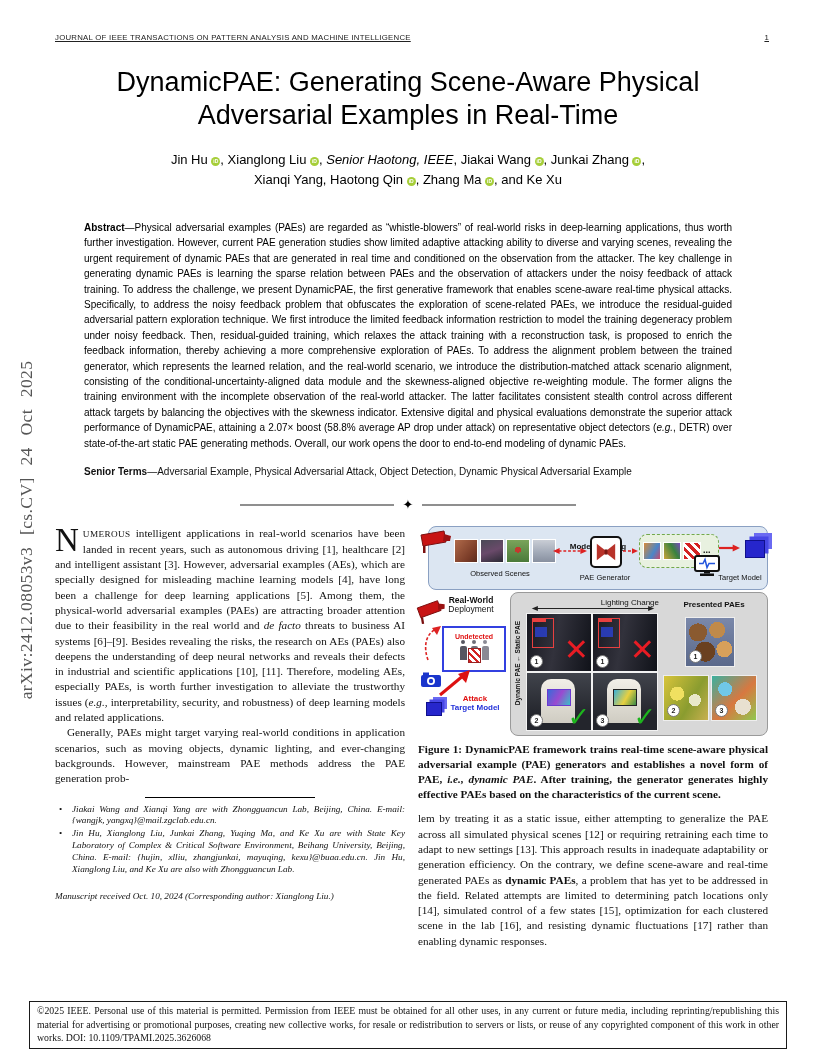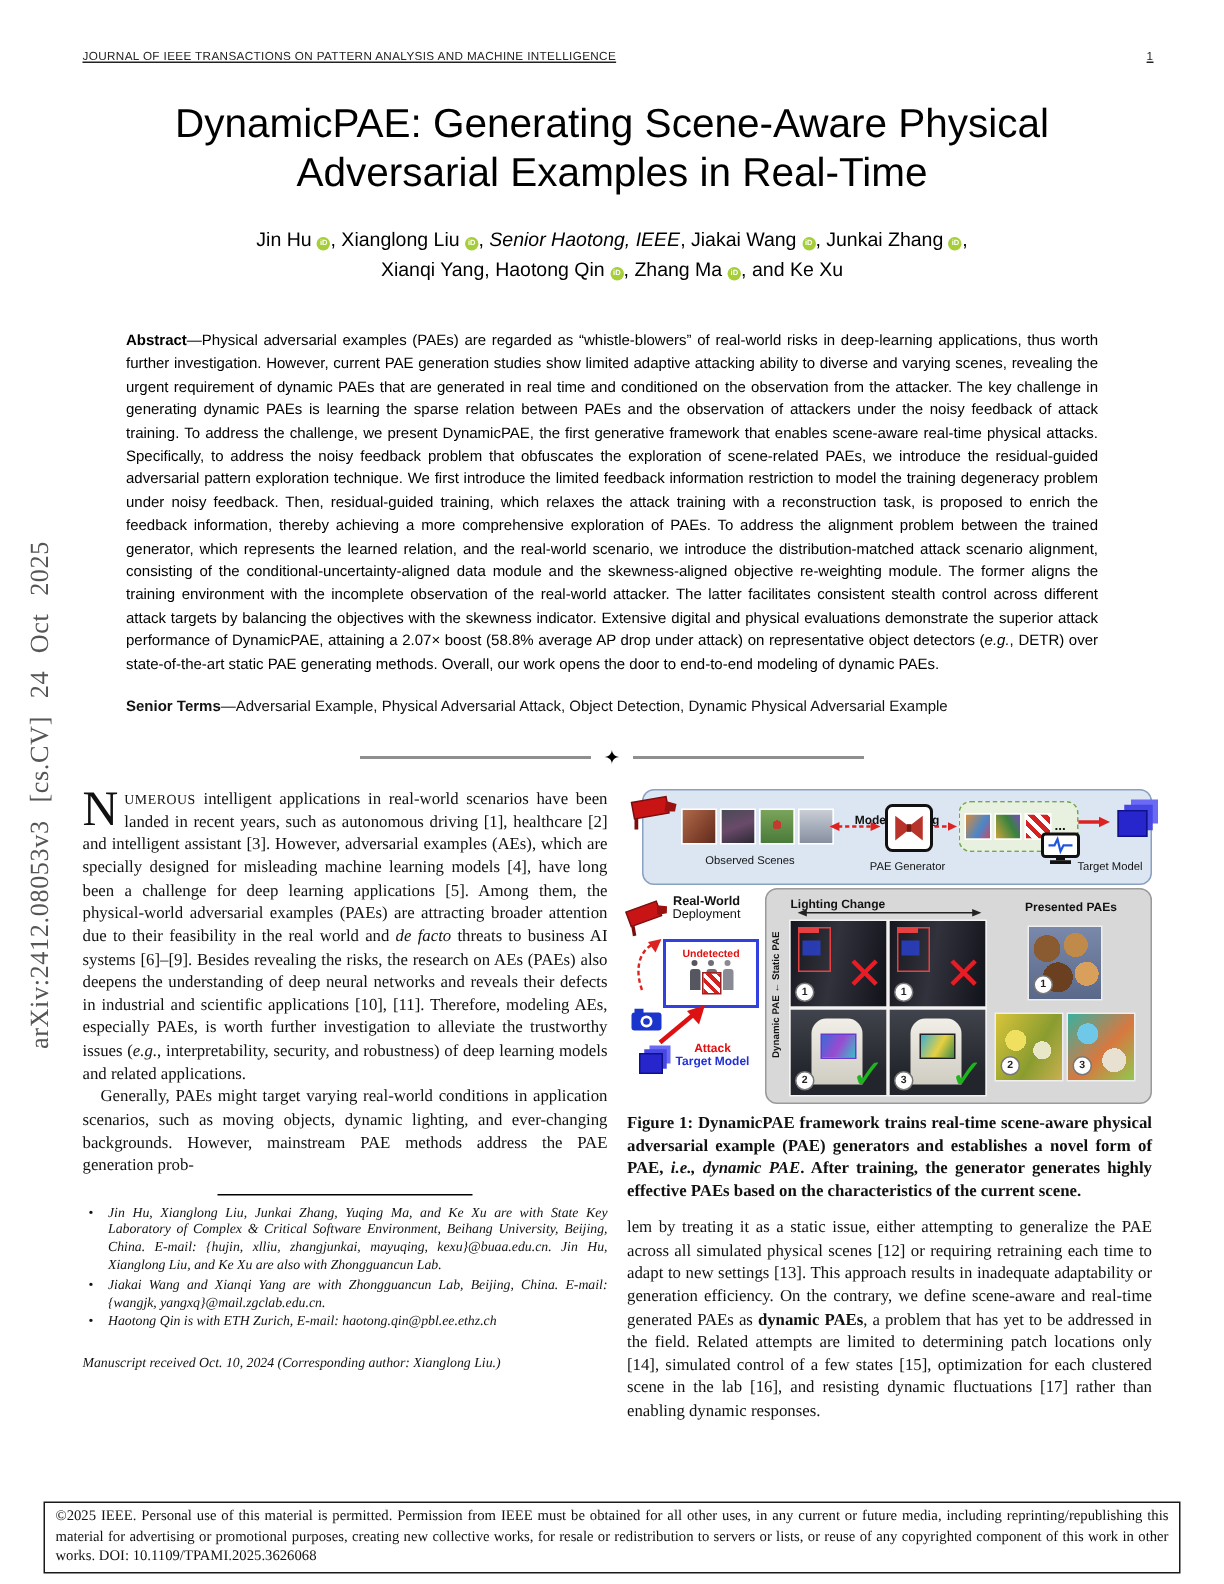--- a/index.html
+++ b/index.html
@@ -90,21 +90,21 @@
            border:1px solid #10108c;box-shadow:3px -3px 0 -.5px #4747e6,6px -6px 0 -1px #6a6af2;}
   .attack-arrow{position:absolute;left:16px;top:138px;width:40px;height:36px;}
   .attack-label{position:absolute;left:22px;top:168px;width:70px;text-align:center;font-size:8px;font-weight:bold;line-height:1.2;}
   .attack-label .red{color:#e01010;}
   .attack-label .blue{color:#2230d8;}
   
   .grid-box{position:absolute;left:92px;top:66px;right:0;height:142px;background:#d8d8d8;
             border:1px solid #9a9a9a;border-radius:8px;}
   .axis{position:absolute;left:1px;top:0;bottom:0;width:12px;display:flex;align-items:center;justify-content:center;}
   .axis span{writing-mode:vertical-rl;transform:rotate(180deg);font-size:6.5px;font-weight:bold;white-space:nowrap;}
-  .lc-label{position:absolute;left:16px;top:2px;width:132px;text-align:left;font-size:8px;font-weight:bold;}
+  .lc-label{position:absolute;left:16px;top:2px;width:132px;text-align:right;font-size:8px;font-weight:normal;}
   .lc-arrow{position:absolute;left:16px;top:12px;width:132px;height:7px;}
   .pp-label{position:absolute;right:2px;top:4px;width:102px;text-align:center;font-size:8px;font-weight:bold;}
   .cell{position:absolute;width:64px;height:57px;border:1px solid #f2f2f2;overflow:hidden;}
   .c11{left:15px;top:20px;}.c12{left:81px;top:20px;}
   .c21{left:15px;top:79px;}.c22{left:81px;top:79px;}
   .scene-dark{background:linear-gradient(100deg,#17171f 0%,#32323c 45%,#101219 100%);}
   .scene-mid{background:linear-gradient(#41444c,#23252c 75%);}
   .det{position:absolute;left:5px;top:4px;width:20px;height:28px;border:1.5px solid #e84040;}
   .det .dlab{position:absolute;left:-1px;top:-1px;width:14px;height:4px;background:#e84040;}
   .det .dpatch{position:absolute;left:2px;top:8px;width:12px;height:10px;background:#2a3ec0;opacity:.9;}
@@ -174,23 +174,22 @@
     </div>
 
     <div class="columns">
 
       <div class="col col-left">
         <p class="p1"><span class="dropcap">N</span><span class="lead">UMEROUS</span><span><span> intelligent applications in real-world scenarios have been landed in recent years, such as autonomous driving [1], healthcare [2] and intelligent assistant [3]. However, adversarial examples (AEs), which are specially designed for misleading machine learning models [4], have long been a challenge for deep learning applications [5]. Among them, the physical-world adversarial examples (PAEs) are attracting broader attention due to their feasibility in the real world and </span><span style="font-style: italic;">de facto</span><span> threats to business AI systems [6]–[9]. Besides revealing the risks, the research on AEs (PAEs) also deepens the understanding of deep neural networks and reveals their defects in industrial and scientific applications [10], [11]. Therefore, modeling AEs, especially PAEs, is worth further investigation to alleviate the trustworthy issues (</span><span style="font-style: italic;">e.g.</span><span>, interpretability, security, and robustness) of deep learning models and related applications.</span></span></p>
         <p class="indent">Generally, PAEs might target varying real-world conditions in application scenarios, such as moving objects, dynamic lighting, and ever-changing backgrounds. However, mainstream PAE methods address the PAE generation prob-</p>
 
         <div class="fnrule"></div>
         <ul class="footnotes">
+          <li>Jiakai Wang and Xianqi Yang are with Zhongguancun Lab, Beijing, China. E-mail: {wangjk, yangxq}@mail.zgclab.edu.cn.</li>
           <li>Jin Hu, Xianglong Liu, Junkai Zhang, Yuqing Ma, and Ke Xu are with State Key Laboratory of Complex &amp; Critical Software Environment, Beihang University, Beijing, China. E-mail: {hujin, xlliu, zhangjunkai, mayuqing, kexu}@buaa.edu.cn. Jin Hu, Xianglong Liu, and Ke Xu are also with Zhongguancun Lab.</li>
-          <li>Jiakai Wang and Xianqi Yang are with Zhongguancun Lab, Beijing, China. E-mail: {wangjk, yangxq}@mail.zgclab.edu.cn.</li>
-          <li>Haotong Qin is with ETH Zurich, E-mail: haotong.qin@pbl.ee.ethz.ch</li>
         </ul>
         <div class="msnote">Manuscript received Oct. 10, 2024 (Corresponding author: Xianglong Liu.)</div>
       </div>
 
       <div class="col col-right">
 
         <div class="fig">
 
           <div class="mt-box"></div>
           <div class="mt-title" style="position:absolute;left:10px;right:0;top:13px;text-align:center;font-size:8px;font-weight:bold;">Model Training</div>

